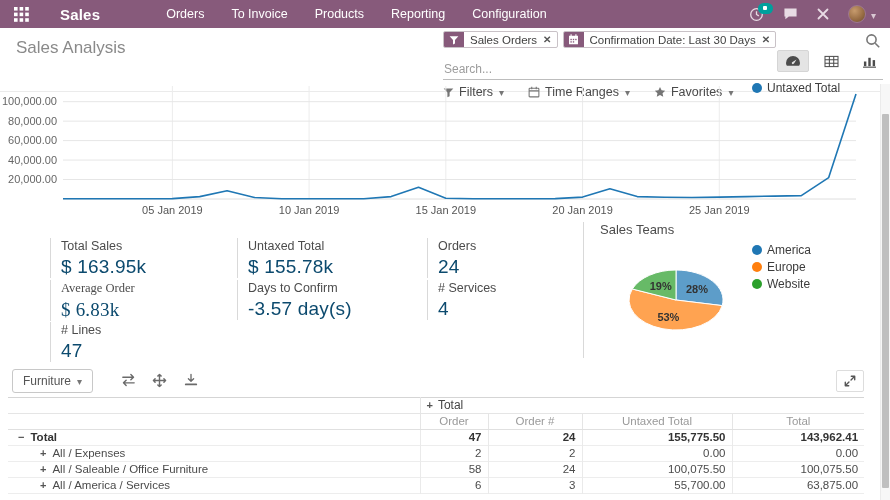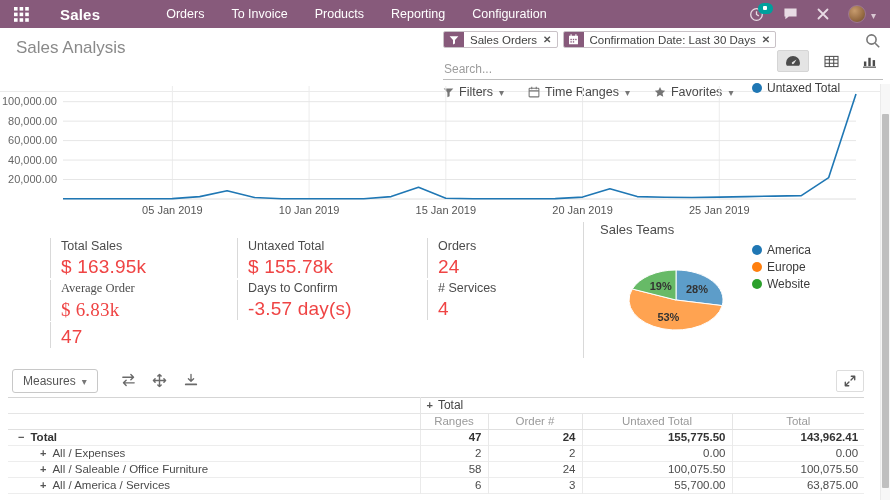--- a/index.html
+++ b/index.html
@@ -50,21 +50,21 @@
 
   
   .chart-legend { position:absolute; left:752px; top:81px; display:flex; align-items:center; gap:5px; font-size:12px; color:#3c3c3c; }
   .legend-dot { width:10px; height:10px; border-radius:50%; }
   #linechart { position:absolute; left:0; top:84px; }
 
   
   .kpi-grid { position:absolute; left:0; top:236px; width:583px; height:140px;margin-left:38px; }
   .kpi { position:absolute; border-left:1px solid #d9d9d9; padding:1px 0 0 10px; width:170px; }
   .kpi-label { font-size:12.5px; color:#4c4c4c; }
-  .kpi-value { font-size:19px; color:#ef4444; margin-top:3px; letter-spacing:.2px; }
+  .kpi-value { font-size:19px; color:#0c4a6e; margin-top:3px; letter-spacing:.2px; }
   .v-divider { position:absolute; left:583px; top:222px; width:1px; height:136px; background:#d9d9d9; }
   .pie-title { position:absolute; left:600px; top:222px; font-size:13px; color:#4c4c4c; }
   #piechart { position:absolute; left:600px; top:254px; }
   .pie-legend { position:absolute; left:752px; top:243px; display:flex; flex-direction:column; gap:3px; }
   .pie-legend-item { display:flex; align-items:center; gap:5px; font-size:12px; color:#3c3c3c; }
 
   
   .pivot-toolbar { position:absolute; left:0; top:366px; width:890px; height:31px; }
   .measures-btn { position:absolute; left:12px; top:3px; height:24px; padding:0 10px; display:flex; align-items:center; gap:6px;
     border:1px solid #c8c8c8; border-radius:3px; background:#fff; font-size:12px; color:#555; cursor:pointer; }
@@ -286,20 +286,21 @@
       </div>
       <div class="kpi" style="left: 199px; top: 44px;">
         <div class="kpi-label">Days to Confirm</div>
         <div class="kpi-value">-3.57 day(s)</div>
       </div>
       <div class="kpi" style="left: 389px; top: 44px;">
         <div class="kpi-label"># Services</div>
         <div class="kpi-value">4</div>
       </div>
       <div class="kpi" style="left: 12px; top: 86px;">
+        <div class="kpi-label"># Lines</div>
         <div class="kpi-value">47</div>
       </div>
     </div>
   <div class="v-divider"></div>
 
   <div class="pie-title">Sales Teams</div>
   <svg id="piechart" width="155" height="94">
       <path d="M76,46 L76.0,16.0 A47,30 0 0 1 122.2,51.6 Z" fill="#1f77b4" fill-opacity="0.72" stroke="#fff" stroke-width="1"></path>
       <text x="97.00419099806801" y="38.9088225783728" text-anchor="middle" font-size="11" font-weight="600" fill="#333">28%</text>
       <path d="M76,46 L122.2,51.6 A47,30 0 1 1 32.3,35.0 Z" fill="#ff7f0e" fill-opacity="0.72" stroke="#fff" stroke-width="1"></path>
@@ -317,21 +318,21 @@
         <span>Europe</span>
       </div>
       <div class="pie-legend-item">
         <span class="legend-dot" style="background: rgb(44, 160, 44);"></span>
         <span>Website</span>
       </div>
     </div>
 
   <div class="pivot-toolbar">
     <div class="measures-btn">
-      <span>Measures</span>
+      <span>Furniture</span>
       <span class="caret"></span>
     </div>
     <span class="pt-icon" style="left:120px;">
       <svg width="17" height="14" viewBox="0 0 18 14" fill="none" stroke="currentColor" stroke-width="1.5" stroke-linecap="round" stroke-linejoin="round">
           <path d="M3 4h11M11.5 1.2L14.3 4l-2.8 2.8"></path>
           <path d="M15 10H4M6.5 7.2L3.7 10l2.8 2.8"></path>
         </svg>
     </span>
     <span class="pt-icon" style="left:152px;">
       <svg width="15" height="15" viewBox="0 0 16 16" fill="none" stroke="currentColor" stroke-width="1.5" stroke-linecap="round">
@@ -360,21 +361,21 @@
           <col style="width:150px">
           <col style="width:132px">
         </colgroup>
       <thead>
         <tr class="hdr1">
           <th style="border-left:none;"></th>
           <th colspan="4"><span class="plus-ico">+</span><span>Total</span></th>
         </tr>
         <tr class="hdr2" id="pivot-measures-row">
           <th style="border-left:none;"></th>
-        <th>Ranges</th>
+        <th>Order</th>
             <th>Order #</th>
             <th>Untaxed Total</th>
             <th>Total</th>
           </tr>
       </thead>
       <tbody id="pivot-body">
           <tr class="body-row total-row">
             <td class="rowlabel" style="padding-left: 10px;"><span class="toggle">−</span><span>Total</span></td>
             <td class="num">47</td>
             <td class="num">24</td>

